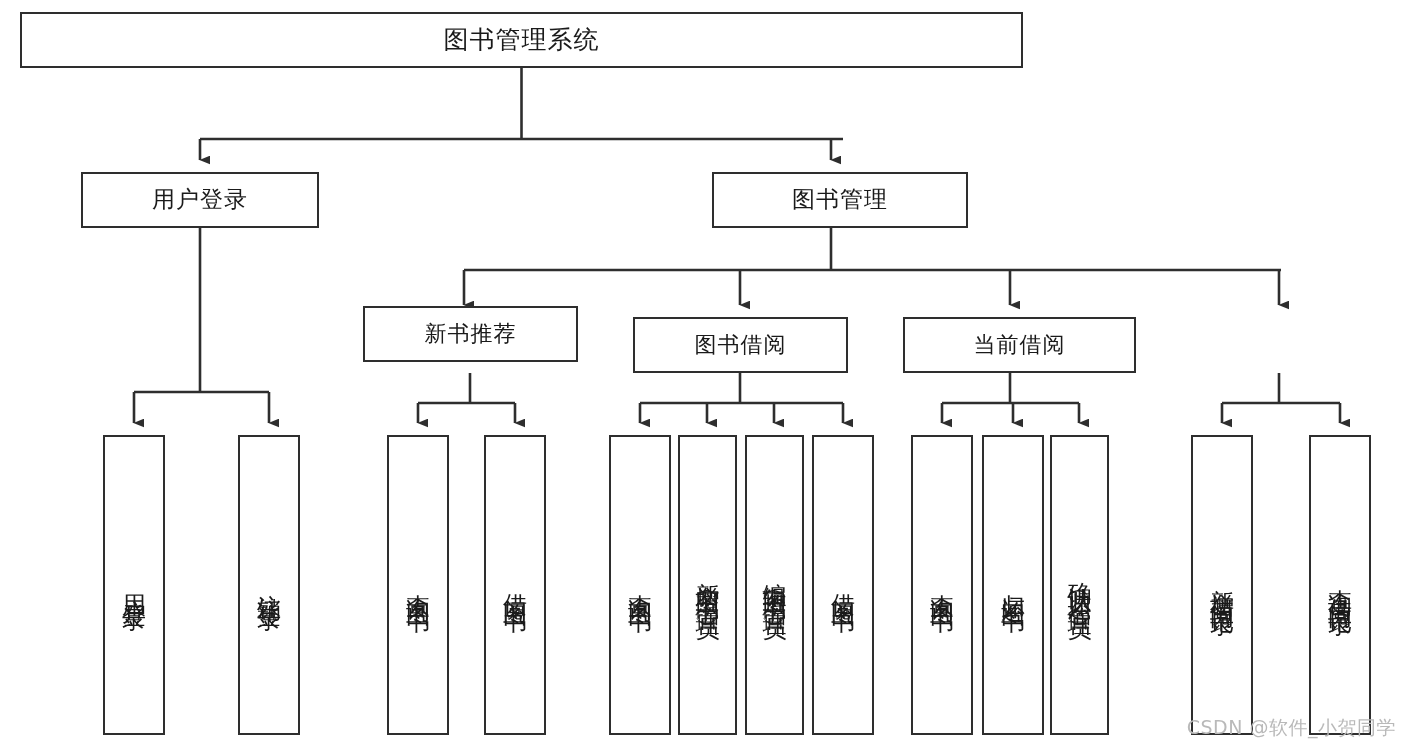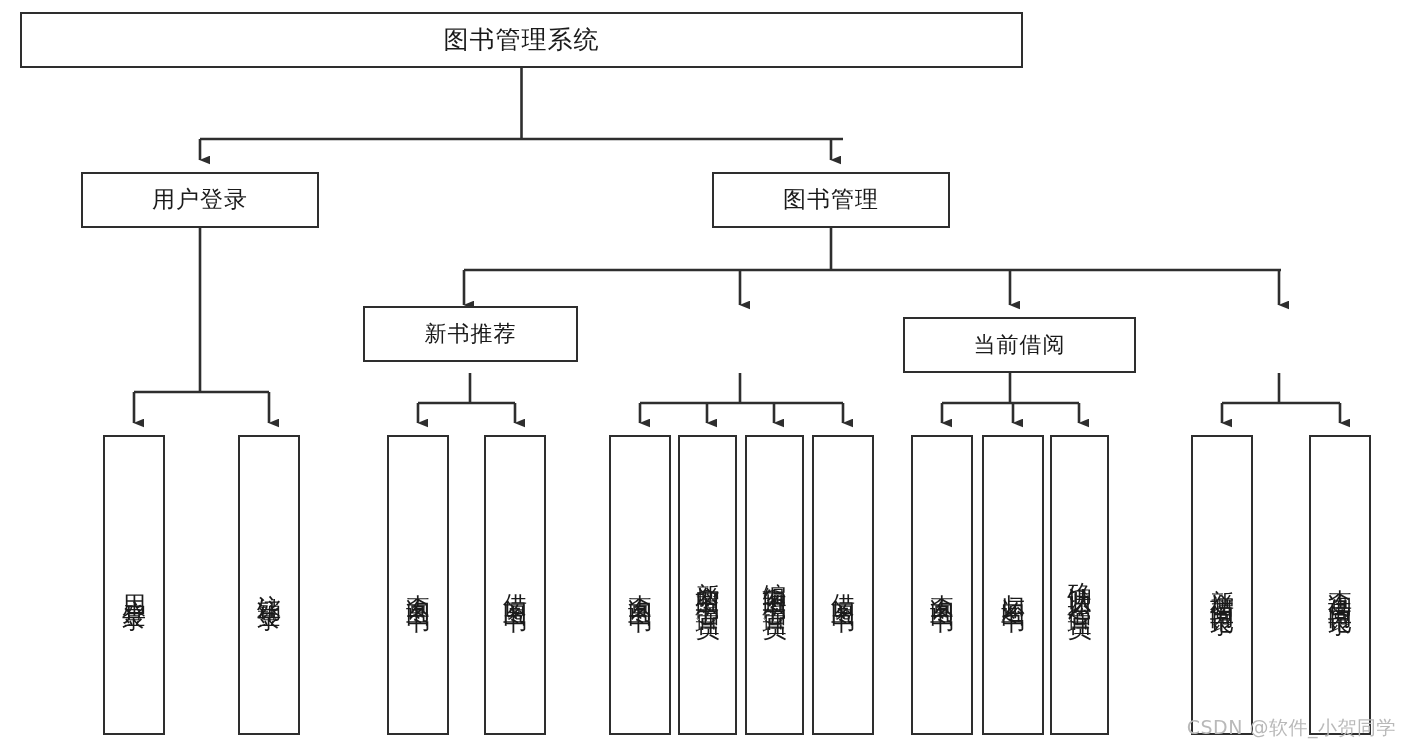--- a/index.html
+++ b/index.html
@@ -145,27 +145,30 @@
     </g>
   </svg>
 
   <div class="node level0" style="left:20px; top:12px; width:1003px; height:56px;">
     <span class="hlabel">图书管理系统</span>
   </div>
 
   <div class="node level1" style="left:81px; top:172px; width:238px; height:56px;">
     <span class="hlabel">用户登录</span>
   </div>
-  <div class="node level1" style="left:712px; top:172px; width:238px; height:56px;">
+  <div class="node level1" style="left:712px; top:172px; width:256px; height:56px;">
     <span class="hlabel">图书管理</span>
   </div>
 
   <div class="node level2" style="left:363px; top:306px; width:215px; height:56px;">
     <span class="hlabel">新书推荐</span>
   </div>
+  <div class="node level2" style="left:633px; top:317px; width:215px; height:56px;">
+    <span class="hlabel">图书借阅</span>
+  </div>
   <div class="node level2" style="left:903px; top:317px; width:233px; height:56px;">
     <span class="hlabel">当前借阅</span>
   </div>
 
   <div class="node leaf" style="left:103px; top:435px; width:62px; height:300px;">
     <span class="vlabel">用户登录</span>
   </div>
   <div class="node leaf" style="left:238px; top:435px; width:62px; height:300px;">
     <span class="vlabel">注销登录</span>
   </div>

